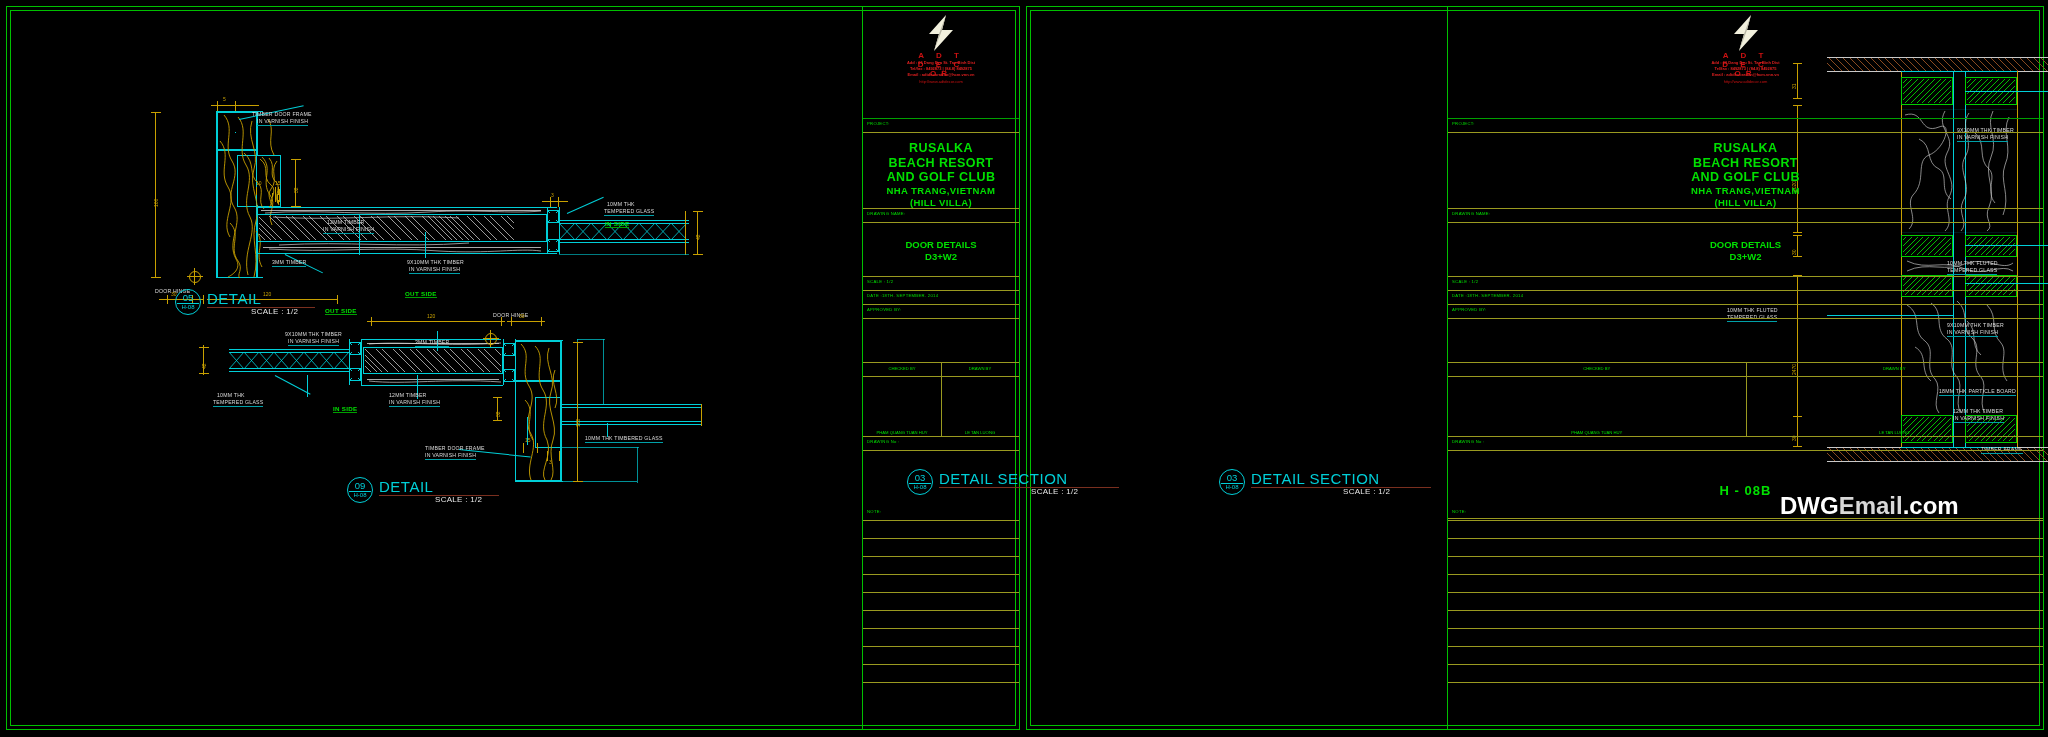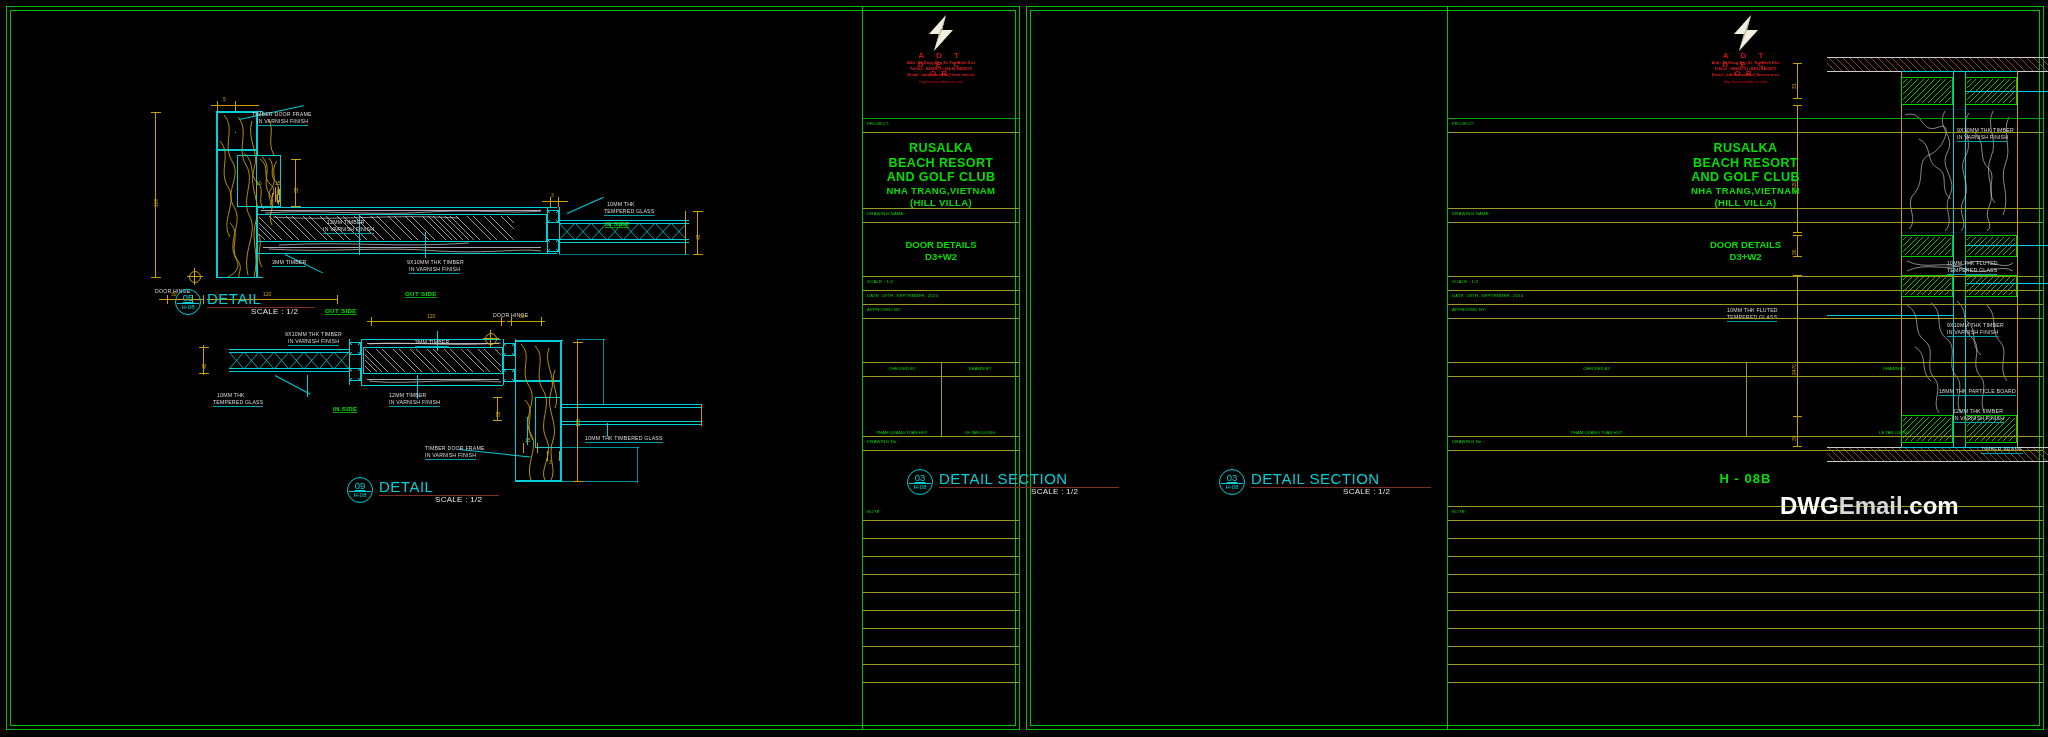--- a/index.html
+++ b/index.html
@@ -58,21 +58,21 @@
 
   
   .grain{position:absolute;}
   .grain svg{display:block;}
 
   
   .dt{position:absolute;white-space:nowrap;}
   .dt .num{position:absolute;left:0;top:0;width:26px;height:26px;border-radius:50%;
            border:1px solid #00cfd8;box-sizing:border-box;}
   .dt .num b{position:absolute;left:0;right:0;top:2px;text-align:center;
-             color:#00cfd8;font-size:9.5px;font-weight:normal;text-decoration:underline;}
+             color:#00cfd8;font-size:9.5px;font-weight:normal;}
   .dt .num i{position:absolute;left:0;right:0;top:14px;text-align:center;
              color:#00cfd8;font-size:6px;font-style:normal;}
   .dt .num hr{position:absolute;left:1px;right:1px;top:12.5px;margin:0;border:0;
               border-top:1px solid #00cfd8;}
   .dt .ttl{position:absolute;left:32px;top:1px;color:#00cfd8;font-size:15px;letter-spacing:.5px;}
   .dt .scl{position:absolute;top:18px;color:#e8e8e8;font-size:8px;letter-spacing:.3px;}
   .dt .rule{position:absolute;left:32px;top:17.5px;height:0;border-top:1px solid #7a2f1f;}
 
   
   .wm{position:absolute;font-size:24px;font-weight:bold;letter-spacing:0px;white-space:nowrap;}
@@ -746,21 +746,21 @@
       </div>
       <div class="tb-cell" style="top:370px;height:60px;" data-name="tb-signature-cell">
         <div class="vdiv" style="left:50%;"></div>
         <div class="sig" style="left:0;width:50%;" data-name="checked-by-name">PHAM QUANG TUAN HUY</div>
         <div class="sig" style="left:50%;width:50%;" data-name="drawn-by-name">LE TAN LUONG</div>
       </div>
 
       <div class="tb-cell" style="top:430px;height:14px;" data-name="tb-drawing-no-label-cell">
         <div class="tb-lab" data-name="drawing-no-label">DRAWING No :</div>
       </div>
-      <div class="tb-cell" style="top:444px;height:56px;text-decoration:underline;" data-name="tb-drawing-no-cell">
+      <div class="tb-cell" style="top:456px;height:56px;text-decoration:underline;" data-name="tb-drawing-no-cell">
         <div class="dwgno" style="position:absolute;left:0;right:0;top:20px;" data-name="drawing-number">H - 08B</div>
       </div>
 
       <div class="tb-cell" style="top:500px;height:14px;" data-name="tb-note-cell">
         <div class="tb-lab" data-name="note-label">NOTE:</div>
       </div>
       <div class="tb-cell" style="top:514px;height:18px;" data-name="tb-note-row"></div>
       <div class="tb-cell" style="top:532px;height:18px;" data-name="tb-note-row"></div>
       <div class="tb-cell" style="top:550px;height:18px;" data-name="tb-note-row"></div>
       <div class="tb-cell" style="top:568px;height:18px;" data-name="tb-note-row"></div>

